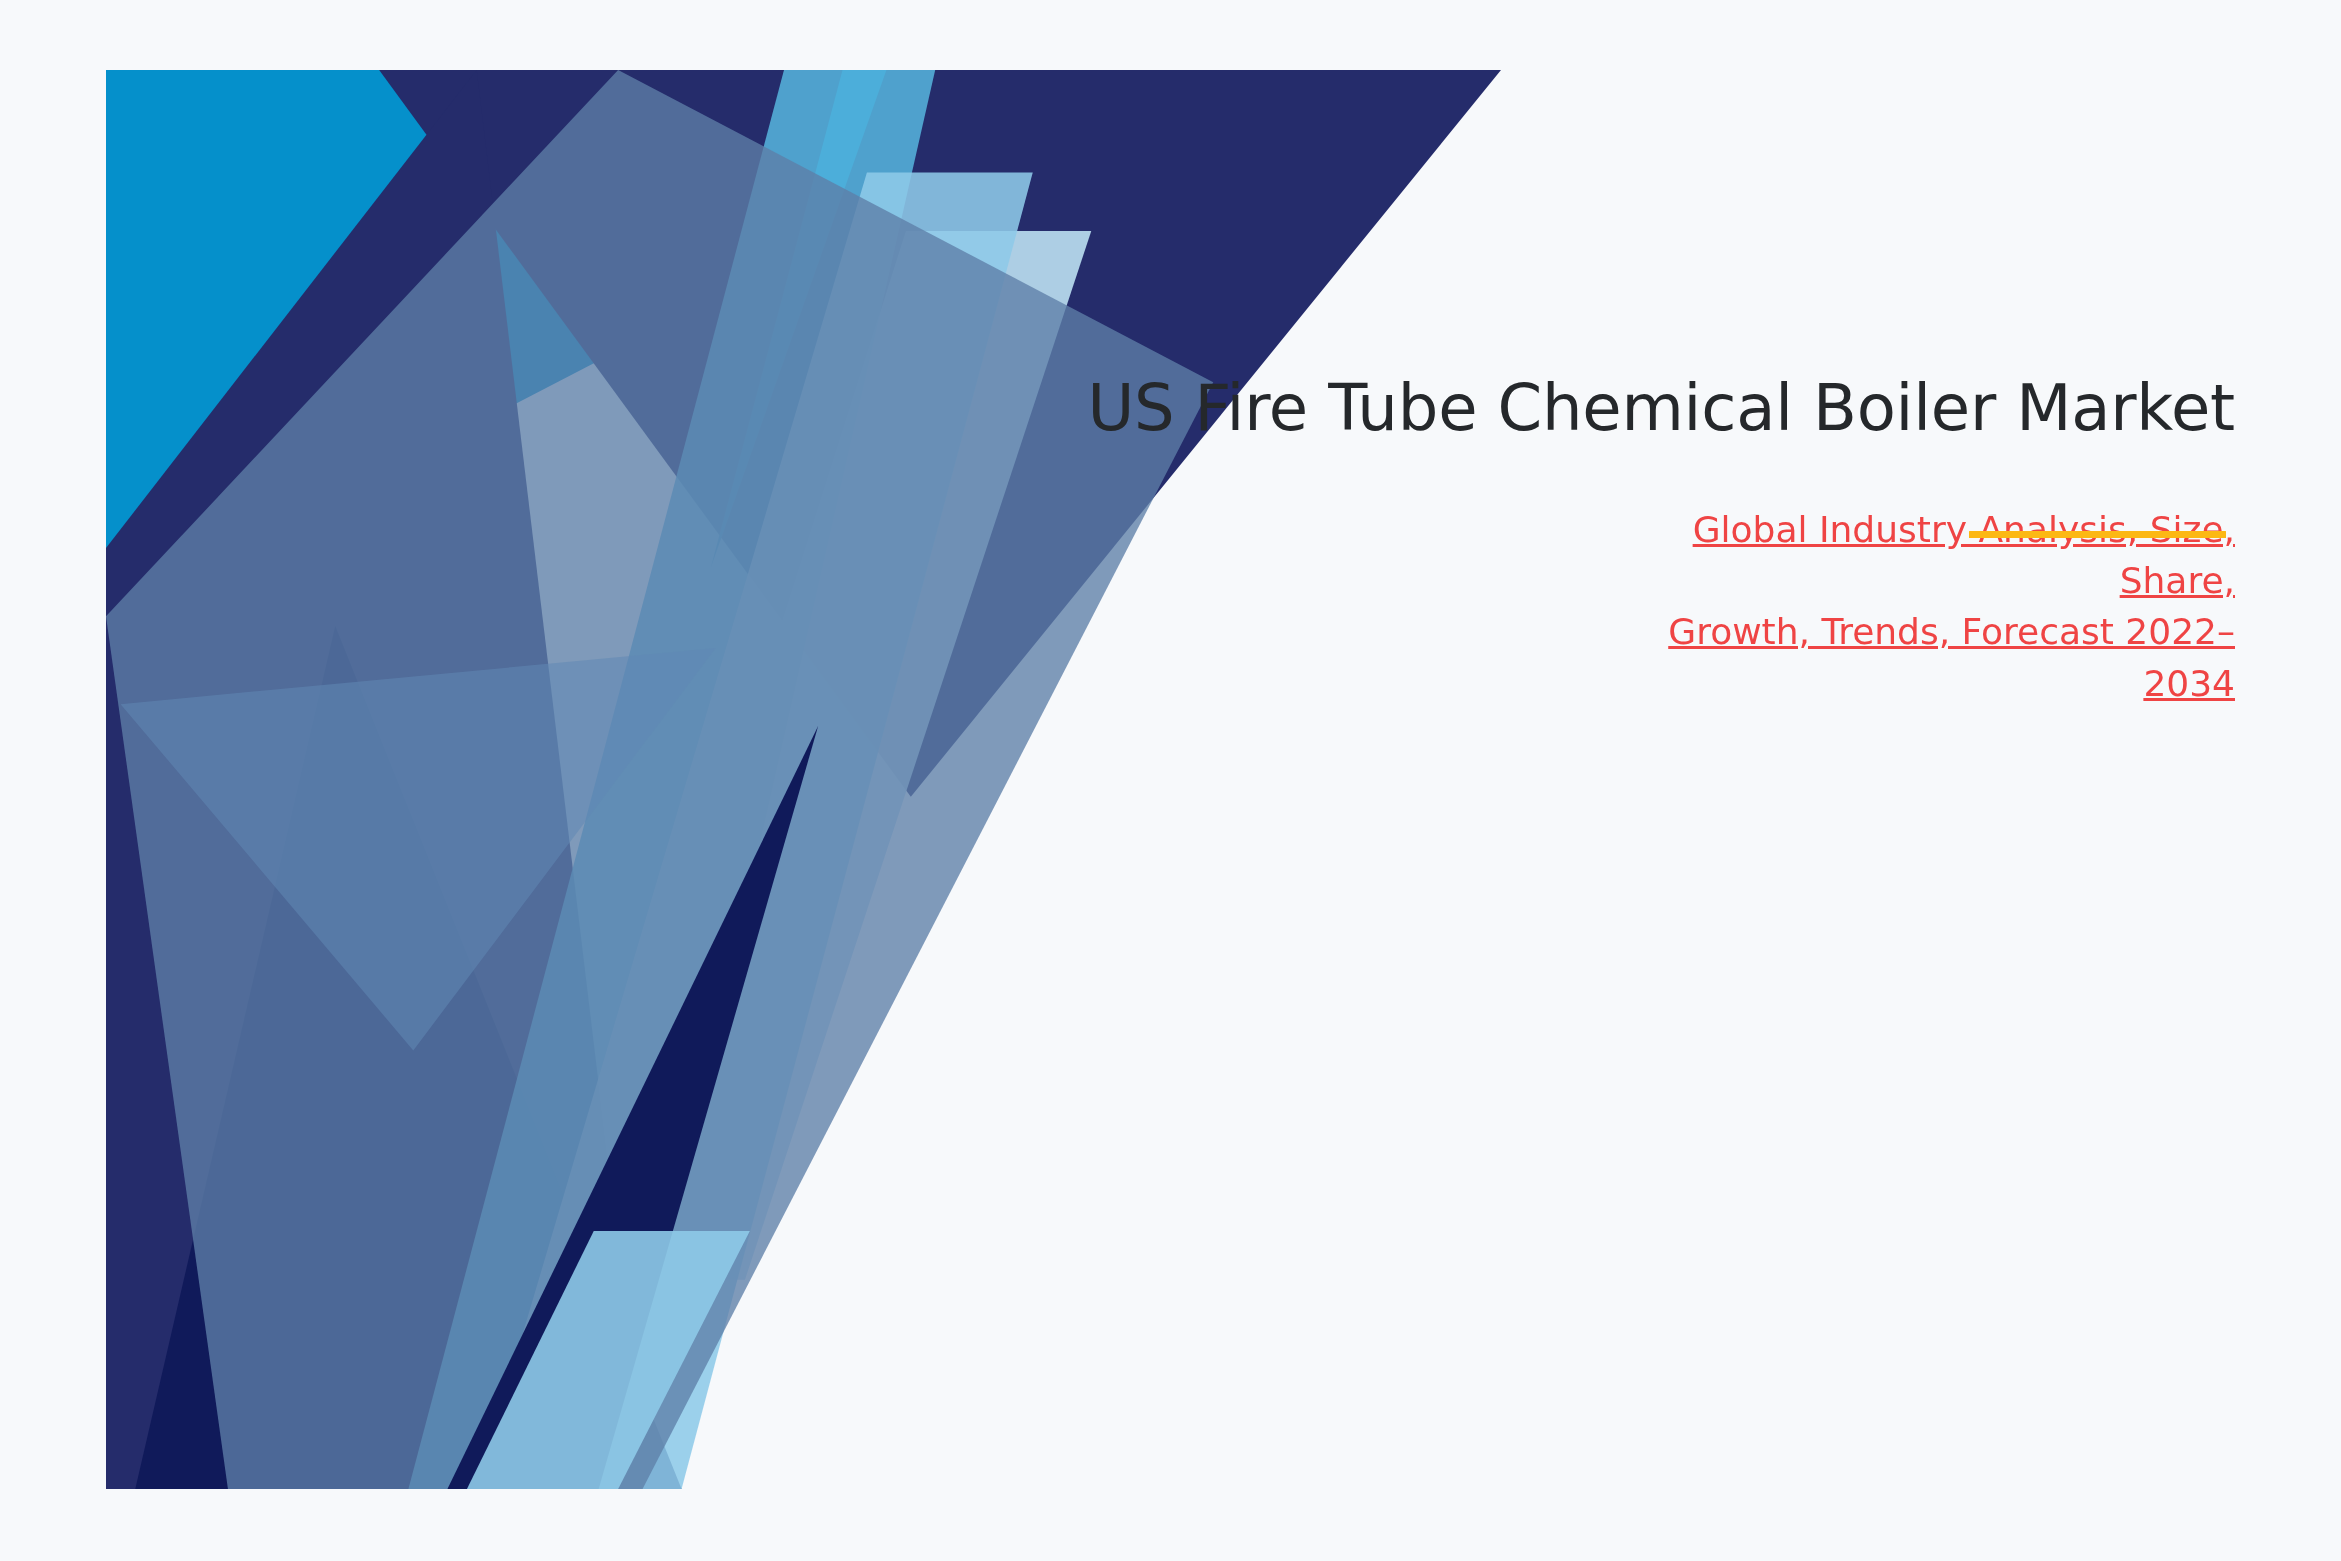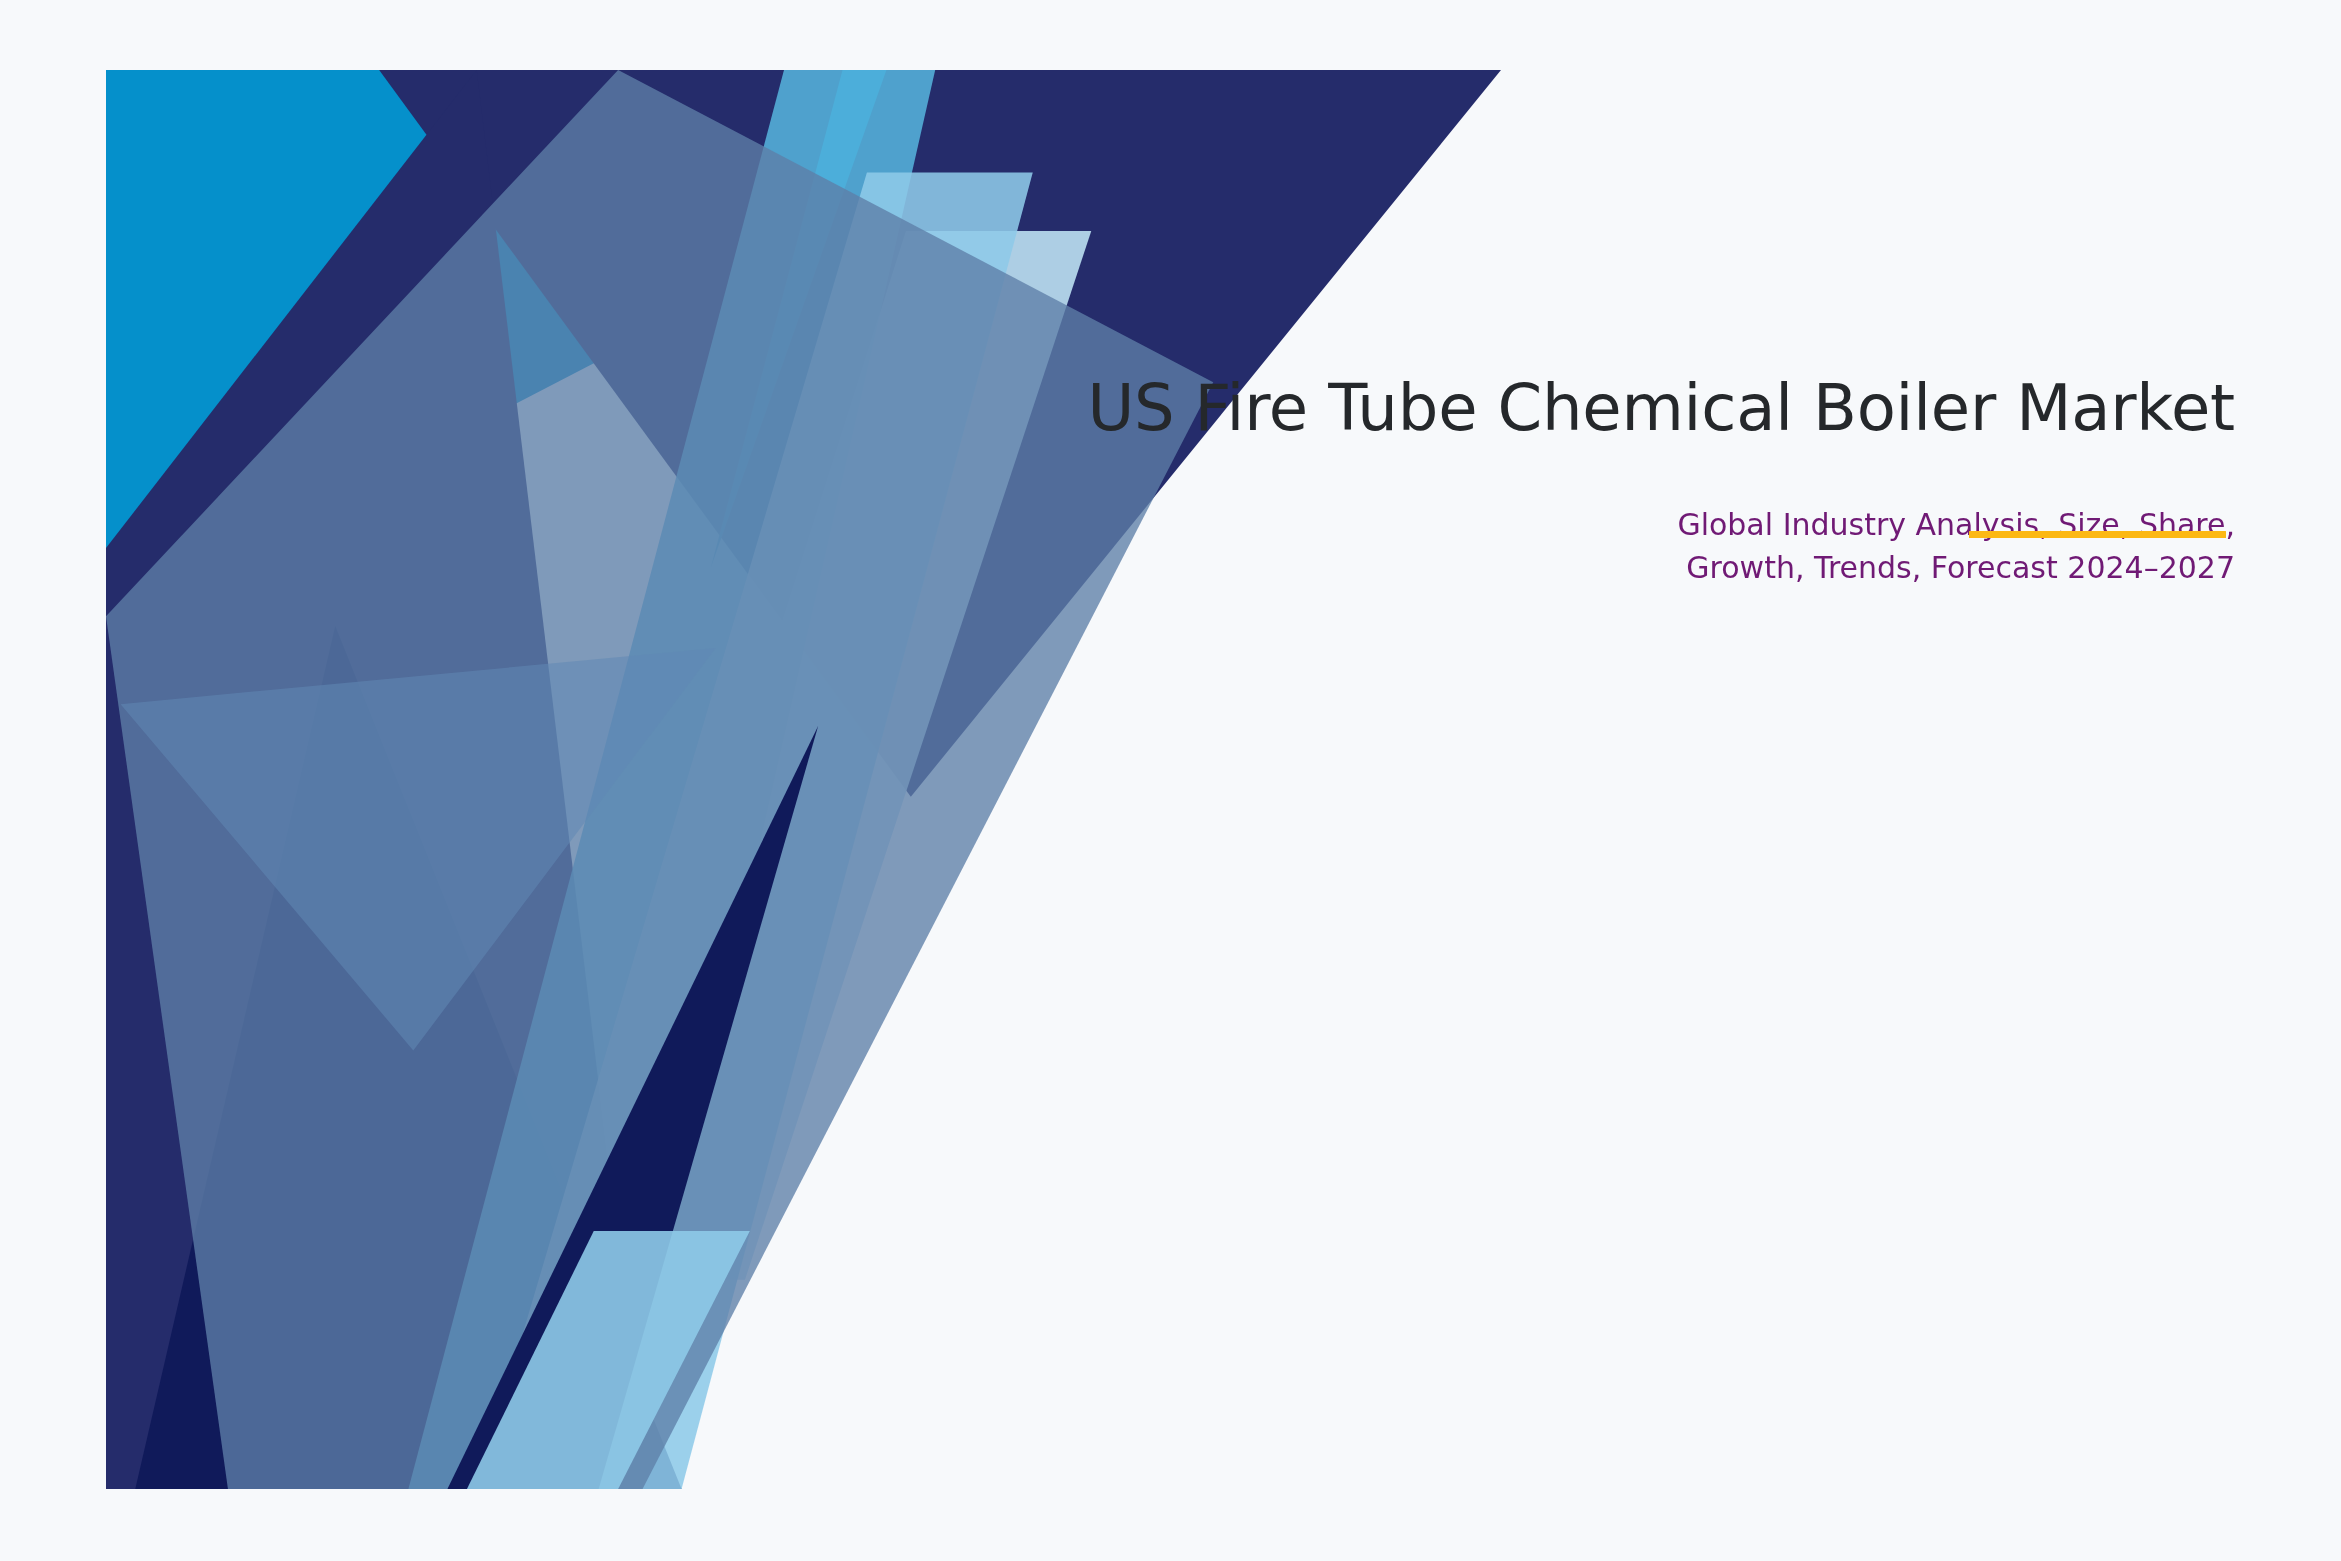--- a/index.html
+++ b/index.html
@@ -69,27 +69,28 @@
     width: 257px;
     height: 6.8px;
     background: #fcb814;
     border-radius: 0.5px;
   }
 
   .cover-subtitle {
     margin: 0;
     padding-top: 59px;
     font-family: "DejaVu Sans", "Liberation Sans", sans-serif;
-    font-size: 30px;
+    font-size: 36px;
     line-height: 1.42;
     font-weight: 400;
-    color: #701a75;
+    color: #ef4444;
     text-align: right;
     max-width: 610px;
     margin-left: auto;
+    text-decoration: underline;
   }
 </style>
 </head>
 <body>
 
 <div id="cover">
 
   <div id="artwork">
     <svg viewBox="0 0 2860 2909" preserveAspectRatio="none">
 
@@ -121,19 +122,19 @@
 
   <div id="text-block">
 
     <div id="title-wrap">
       <div class="cover-title">US Fire Tube Chemical Boiler Market</div>
       <div id="title-underline"></div>
     </div>
 
     <div class="cover-subtitle">
       <div>Global Industry Analysis, Size, Share,</div>
-      <div>Growth, Trends, Forecast 2024–2027</div>
+      <div>Growth, Trends, Forecast 2022–2034</div>
     </div>
 
   </div>
 
 </div>
 
 
 </body></html>

